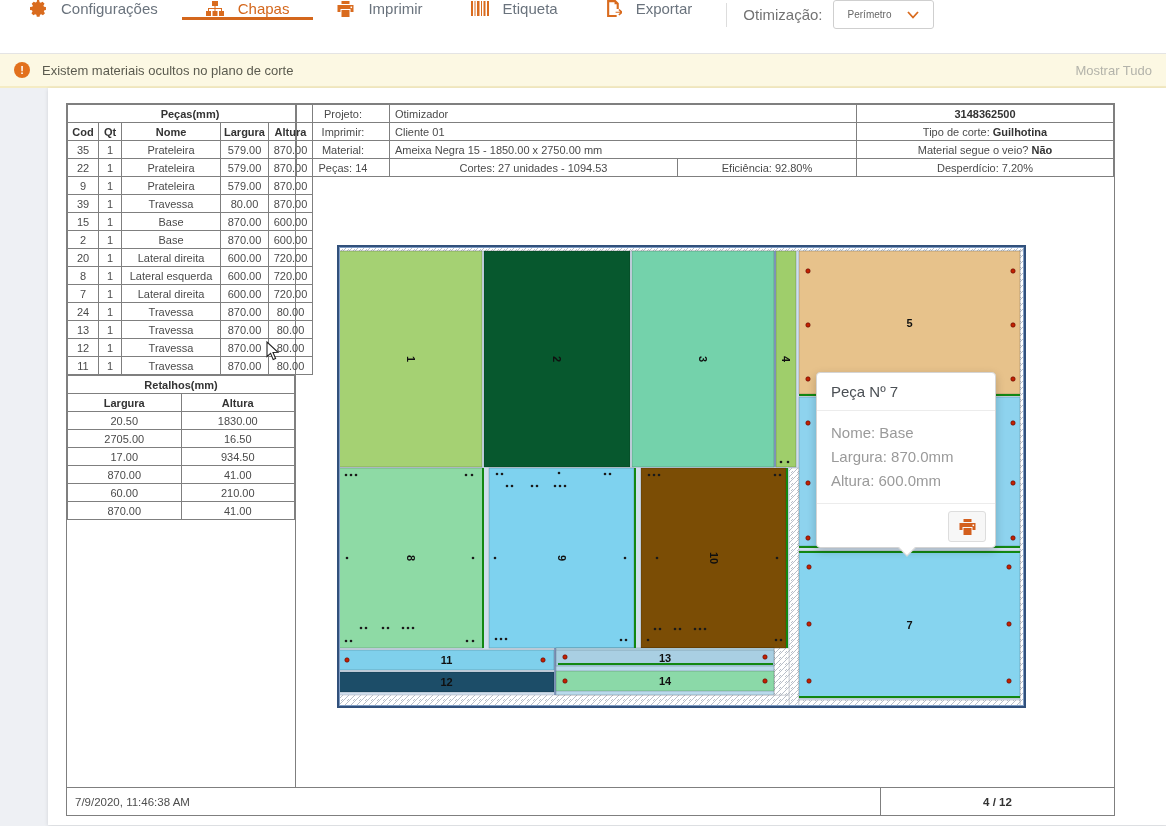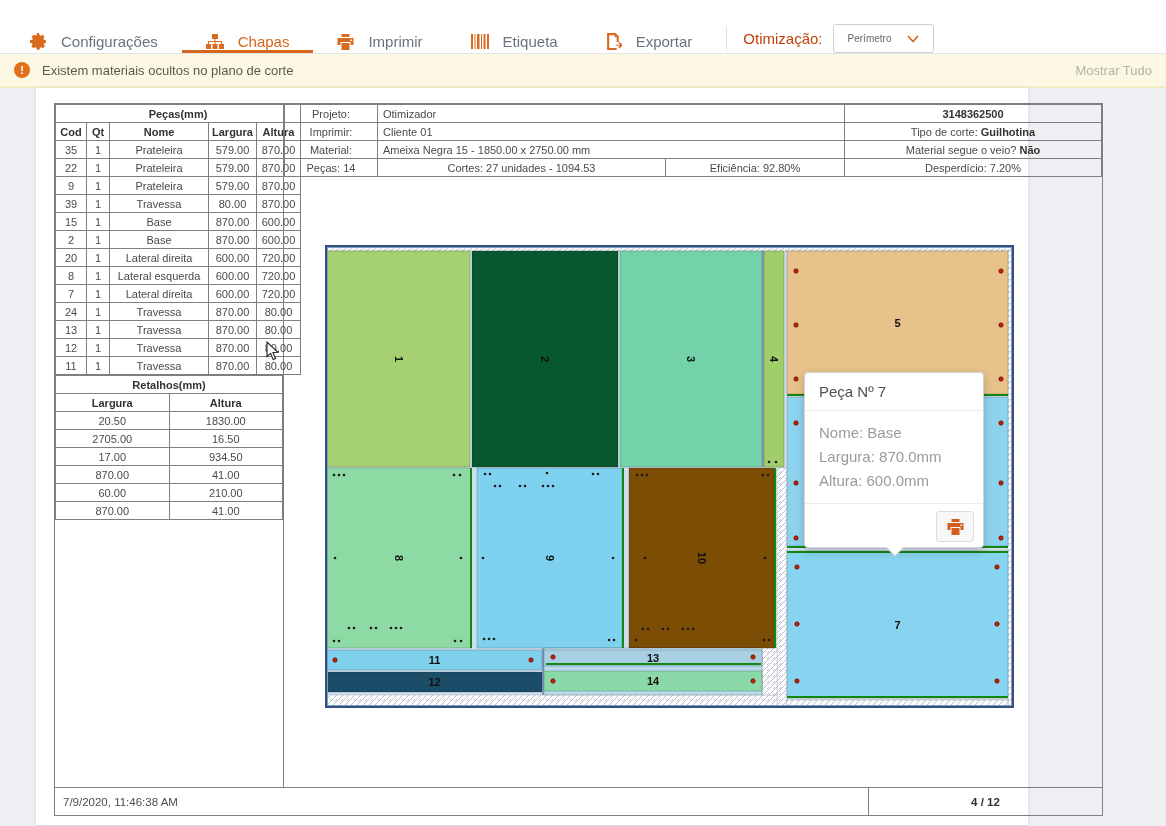--- a/index.html
+++ b/index.html
@@ -3,53 +3,53 @@
 <meta charset="utf-8">
 <style>
   * { box-sizing: border-box; margin: 0; padding: 0; }
   html,body { width:1166px; height:826px; overflow:hidden; }
   body {
     font-family: "Liberation Sans", "DejaVu Sans", sans-serif;
     background:#eef0f4; position:relative;
   }
   
   .toolbar {
-    height:54px; background:#ffffff; display:flex; align-items:flex-end;
+    height:54px; background:#ffffff; display:flex; align-items:flex-start;
     border-bottom:1px solid #e4e4e4; padding-left:6px;
   }
   .tab {
     display:flex; align-items:center; gap:14px; padding:0 24px;
     color:#6a737d; font-size:15px; cursor:pointer;
     border-bottom:3px solid transparent;
   }
   .tab .ticon { display:flex; align-items:center; color:#d96b1e; }
   .tab.active { color:#d4671c; border-bottom-color:#d4671c; }
   .opt-group { display:flex; align-items:center; margin-left:10px; }
   .vsep { width:1px; height:24px; background:#ddd; margin-right:16px; }
-  .opt-label { color:#c2410c; font-size:15px; margin-right:10px; }
+  .opt-label { color:#737373; font-size:15px; margin-right:10px; }
   .opt-select {
     display:flex; align-items:center; gap:16px; border:1px solid #cfcfcf;
     border-radius:3px; padding:8px 14px; color:#666; font-size:10px;
     background:#fff; cursor:pointer;
   }
   
   .banner {
     height:34px; background:#fcf8e3; border-bottom:2px solid #f5ecc4;
     display:flex; align-items:center; padding:0 14px; font-size:13px;
   }
   .warn-ico {
     width:16px; height:16px; border-radius:50%; background:#e2711d;
     color:#fff; font-weight:bold; font-size:11px; line-height:16px;
     text-align:center; margin-right:12px; flex:0 0 auto;
   }
   .banner-msg { color:#5b5b4f; }
   .banner-link { margin-left:auto; color:#b3b3aa; cursor:pointer; }
   
   .card {
-    margin-left:36px; width:992px; height:737px; background:#fff;
+    margin-left:48px; width:1119px; height:737px; background:#fff;
     box-shadow:0 1px 4px rgba(0,0,0,.12); position:relative;
   }
   .report {
     position:absolute; left:18px; top:15px; width:1049px; height:713px;
     border:1px solid #7f7f7f; display:flex; flex-direction:column;
   }
   .report-body { flex:1; display:flex; min-height:0; }
   .left-col { width:229px; border-right:1px solid #7f7f7f; }
   .right-col { flex:1; }
   table { border-collapse:collapse; width:100%; table-layout:fixed; }

